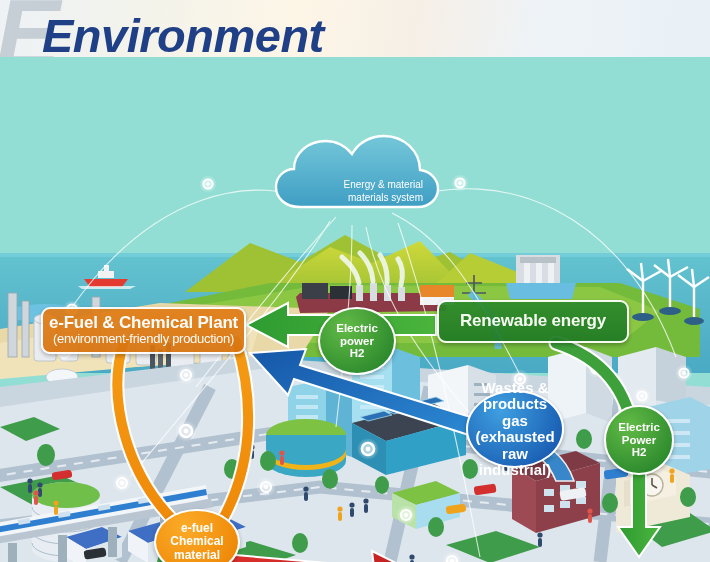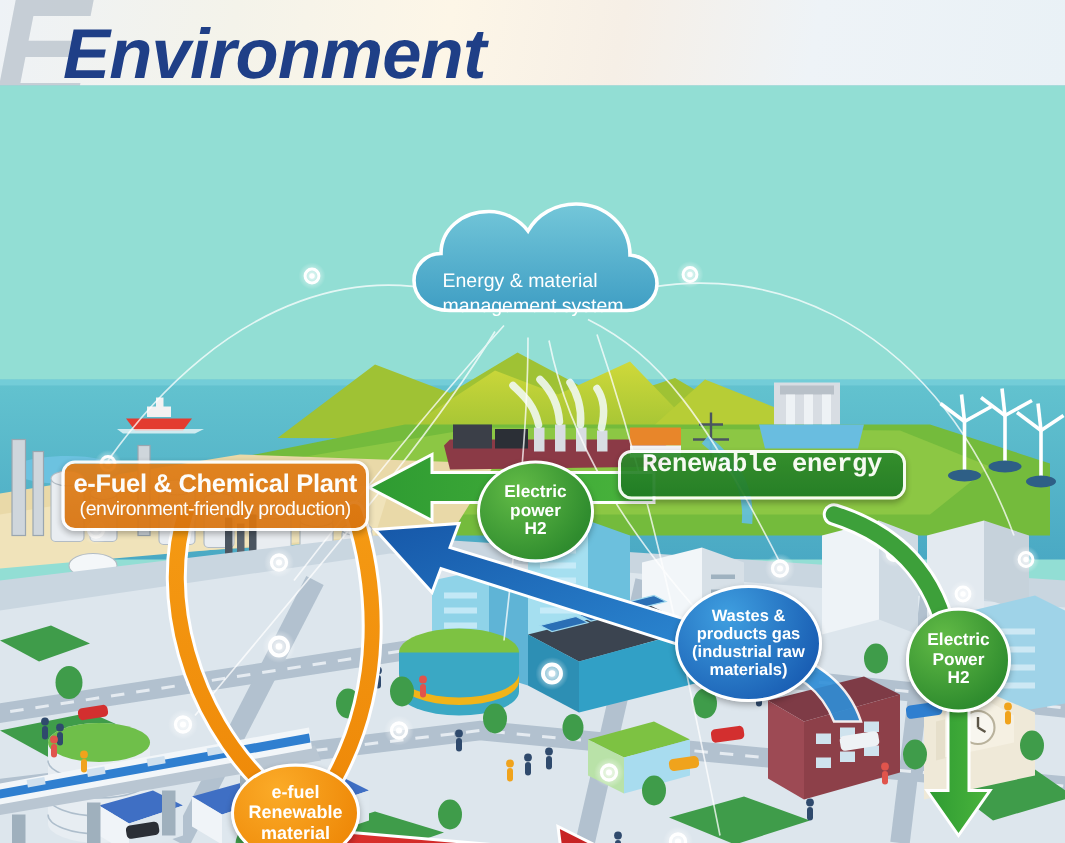--- a/index.html
+++ b/index.html
@@ -21,36 +21,36 @@
   #scene svg{position:absolute;left:0;top:0;}
 
   
   .label{position:absolute;box-sizing:border-box;border:2px solid #fff;border-radius:9px;
      color:#fff;text-align:center;line-height:1.08;box-shadow:0 2px 4px rgba(0,0,0,.3);}
   .label .l1{display:block;font-size:17px;font-weight:bold;letter-spacing:-.2px;}
   .label .l2{display:block;font-size:13px;font-weight:normal;letter-spacing:-.3px;}
 
   #lbl-plant{left:41px;top:250px;width:205px;padding:5px 4px 6px;
      background:linear-gradient(#e07d16,#d9740f);opacity:.93;}
-  #lbl-renew{left:412px;top:243px;width:192px;padding:0 4px 11px;
-     background:linear-gradient(#2e8a2b,#1f7a24);opacity:.93;font-family:Liberation Mono, monospace;}
+  #lbl-renew{left:437px;top:243px;width:192px;padding:10px 4px 11px;
+     background:linear-gradient(#2e8a2b,#1f7a24);opacity:.93;}
 
   .bubble{position:absolute;display:flex;align-items:center;justify-content:center;
      text-align:center;color:#fff;font-weight:bold;border:2px solid #fff;border-radius:50%;
      box-shadow:0 2px 4px rgba(0,0,0,.28);line-height:1.1;}
   #bub-ep1{left:318px;top:250px;width:74px;height:64px;font-size:11.5px;
      background:radial-gradient(circle at 35% 28%,#62bb46,#2f8c2e 75%);}
   #bub-ep2{left:604px;top:348px;width:66px;height:66px;font-size:11.5px;
      background:radial-gradient(circle at 35% 28%,#62bb46,#2f8c2e 75%);}
-  #bub-waste{left:450px;top:333px;width:94px;height:74px;font-size:11px;
+  #bub-waste{left:466px;top:333px;width:94px;height:74px;font-size:15px;
      background:radial-gradient(circle at 35% 25%,#3f9fe0,#1a5fb4 78%);}
   #bub-efuel{left:154px;top:452px;width:82px;height:62px;font-size:12px;
      background:radial-gradient(circle at 35% 25%,#fbab28,#ef8a09 78%);}
-  #cloud-text{position:absolute;left:295px;top:122px;width:128px;text-align:left;
-     color:#fff;font-size:13px;line-height:1.28;}
+  #cloud-text{position:absolute;left:295px;top:122px;width:128px;text-align:right;
+     color:#fff;font-size:10px;line-height:1.28;}
 </style>
 </head>
 <body>
 
 <div id="page">
 
   <div id="header">
     <div id="big-e">E</div>
     <div id="title">Environment</div>
   </div>
@@ -561,21 +561,21 @@
       <path d="M632 400 L632 470 L618 470 L639 500 L660 470 L646 470 L646 400 Z" fill="url(#grnA)" stroke="#ffffff" stroke-width="2"></path>
     </g>
 
     <g>
       <path d="M188 494 L374 510 L372 494 L428 522 L368 544 L370 528 L186 512 Z" fill="url(#redA)" stroke="#ffffff" stroke-width="2"></path>
     </g>
   </svg>
 
   <div id="cloud-text">
     <span>Energy &amp; material</span><br>
-    <span>management system</span>
+    <span>materials system</span>
   </div>
 
   <div class="label" id="lbl-plant">
     <span class="l1">e-Fuel &amp; Chemical Plant</span>
     <span class="l2">(environment-friendly production)</span>
   </div>
 
   <div class="label" id="lbl-renew">
     <span class="l1">Renewable energy</span>
   </div>
@@ -593,27 +593,27 @@
       <span>Electric</span><br>
       <span>Power</span><br>
       <span>H2</span>
     </div>
   </div>
 
   <div class="bubble" id="bub-waste">
     <div>
       <span>Wastes &amp;</span><br>
       <span>products gas</span><br>
-      <span>(industrial raw</span><br>
-      <span>materials)</span>
+      <span>(exhausted raw</span><br>
+      <span>industrial)</span>
     </div>
   </div>
 
   <div class="bubble" id="bub-efuel">
     <div>
       <span>e-fuel</span><br>
-      <span>Renewable</span><br>
+      <span>Chemical</span><br>
       <span>material</span>
     </div>
   </div>
 
   </div>
 </div>
 
 </body></html>

